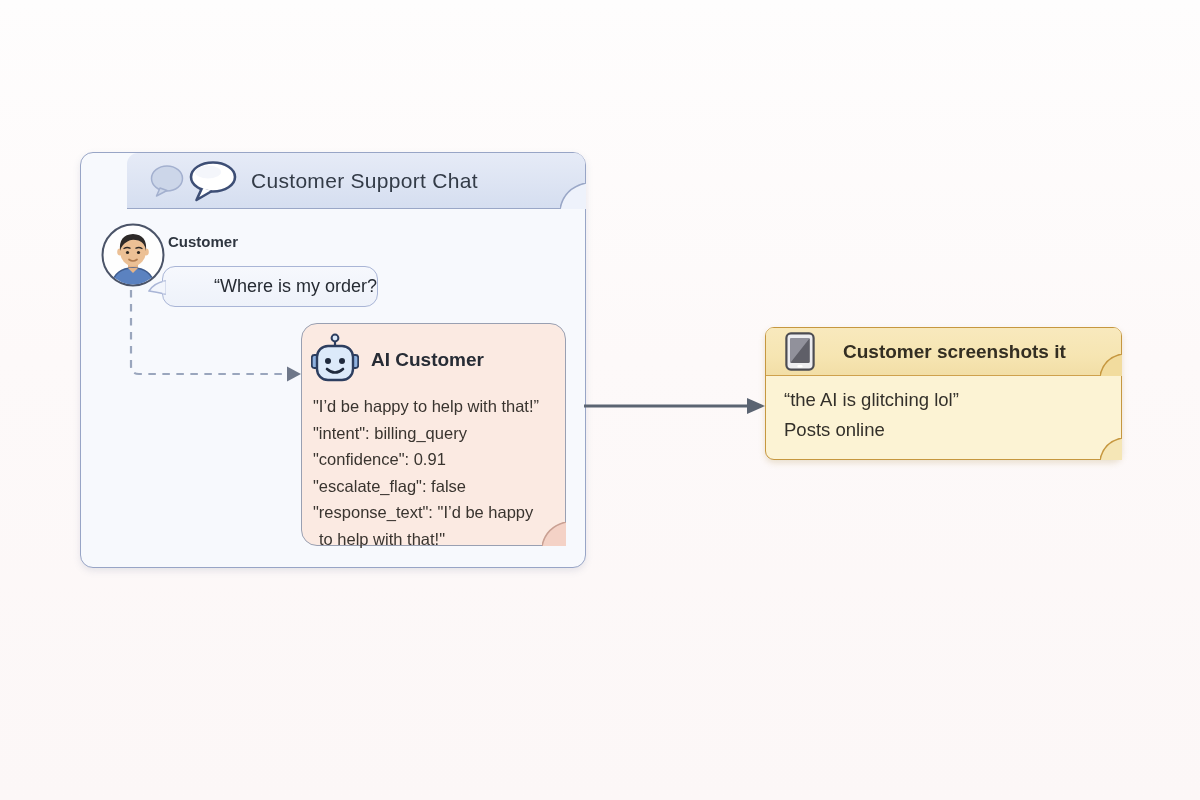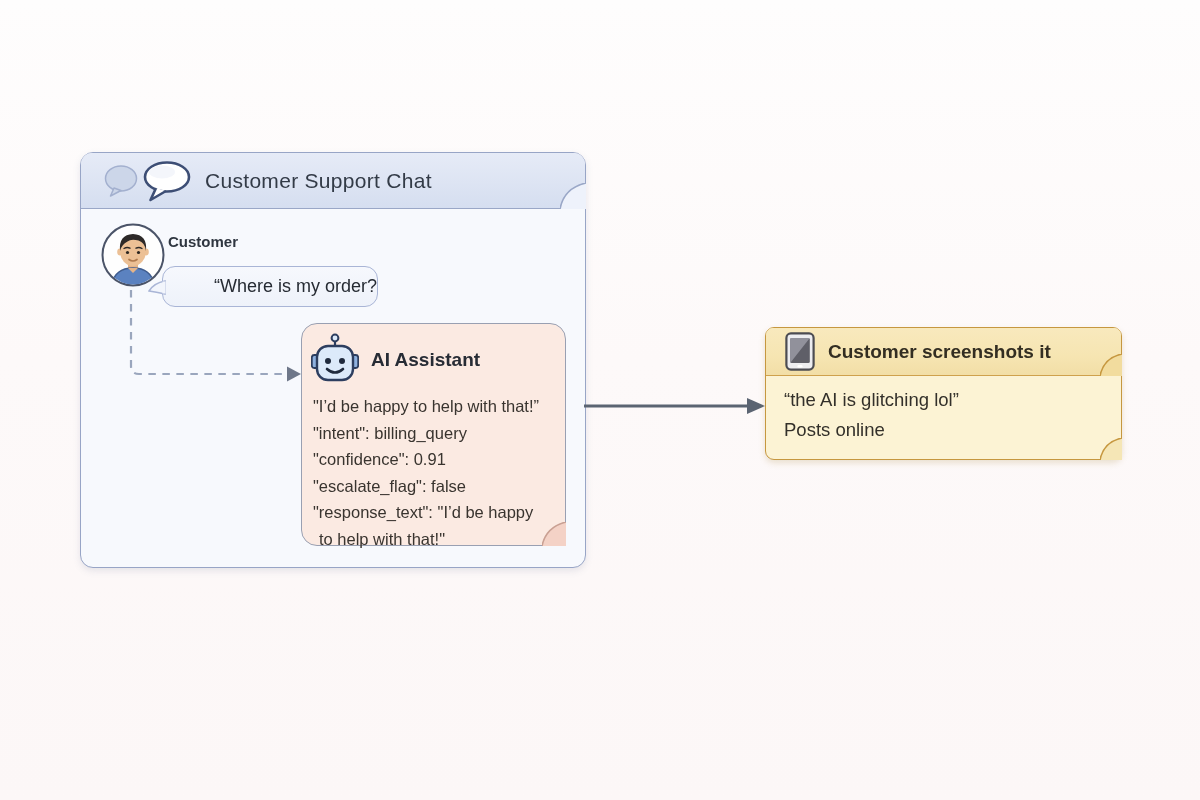--- a/index.html
+++ b/index.html
@@ -22,20 +22,21 @@
   }
   .panel-header{
     position:relative;
     height:56px;
     background:linear-gradient(180deg,#e6ebf7 0%,#dde4f3 55%,#d5def0 100%);
     border-bottom:1.5px solid #9aa7c7;
     border-radius:11px 11px 0 0;
     display:flex;align-items:center;
     padding-left:22px;
     box-sizing:border-box;
+    margin-left:46px;
   }
   .panel-title{
     font-size:21px;font-weight:500;letter-spacing:.3px;color:#333b47;
     margin-left:12px;
   }
   .fold{position:absolute;right:-1px;bottom:-1px;display:block;}
 
   
   .avatar{left:20px;top:70px;width:64px;height:64px;}
   .customer-name{left:87px;top:80px;font-size:15px;font-weight:700;color:#2f3640;}
@@ -76,21 +77,21 @@
     border-radius:9px;
     box-sizing:border-box;
     box-shadow:0 3px 6px rgba(165,130,55,.22);
   }
   .note-header{
     position:relative;height:48px;
     background:linear-gradient(180deg,#f8e9bd 0%,#f6e5b2 60%,#f2dea6 100%);
     border-bottom:1.5px solid #cfa14c;
     border-radius:7px 7px 0 0;
     display:flex;align-items:center;
-    padding-left:19px;box-sizing:border-box;
+    padding-left:19px;box-sizing:border-box;gap:15px;
   }
   .note-title{font-size:19px;font-weight:600;color:#332e22;margin-left:13px;}
   .note-body{padding:9px 0 0 18px;font-size:18.5px;line-height:30px;color:#33302a;}
 </style>
 </head>
 <body>
 
 <div class="abs panel">
 
   <div class="panel-header">
@@ -159,21 +160,21 @@
           <line x1="24" y1="13" x2="24" y2="6.5" stroke="#2d3e5f" stroke-width="2.2"></line>
           <circle cx="24" cy="5" r="3.4" fill="#dceafa" stroke="#2d3e5f" stroke-width="2"></circle>
           <rect x="0.8" y="22" width="6.5" height="13" rx="2.5" fill="#8fb2e0" stroke="#2d3e5f" stroke-width="1.8"></rect>
           <rect x="40.7" y="22" width="6.5" height="13" rx="2.5" fill="#8fb2e0" stroke="#2d3e5f" stroke-width="1.8"></rect>
           <rect x="6" y="13" width="36" height="34" rx="11" fill="#dceafa" stroke="#2d3e5f" stroke-width="2.4"></rect>
           <circle cx="17" cy="28" r="3" fill="#1f2a3d"></circle>
           <circle cx="31" cy="28" r="3" fill="#1f2a3d"></circle>
           <path d="M16 36 Q24 43 32 36" stroke="#1f2a3d" stroke-width="2.6" fill="none" stroke-linecap="round"></path>
         </svg>
       </span>
-      <span class="ai-title">AI Assistant</span>
+      <span class="ai-title">AI Customer</span>
     </div>
     <div class="ai-lines">
       <div class="ai-line">"I’d be happy to help with that!”</div>
       <div class="ai-line">"intent": billing_query</div>
       <div class="ai-line">"confidence": 0.91</div>
       <div class="ai-line">"escalate_flag": false</div>
       <div class="ai-line">"response_text": "I’d be happy</div>
       <div class="ai-line" style="padding-left:6px;">to help with that!"</div>
     </div>
     <svg class="fold" width="24" height="24" viewBox="0 0 24 24">

